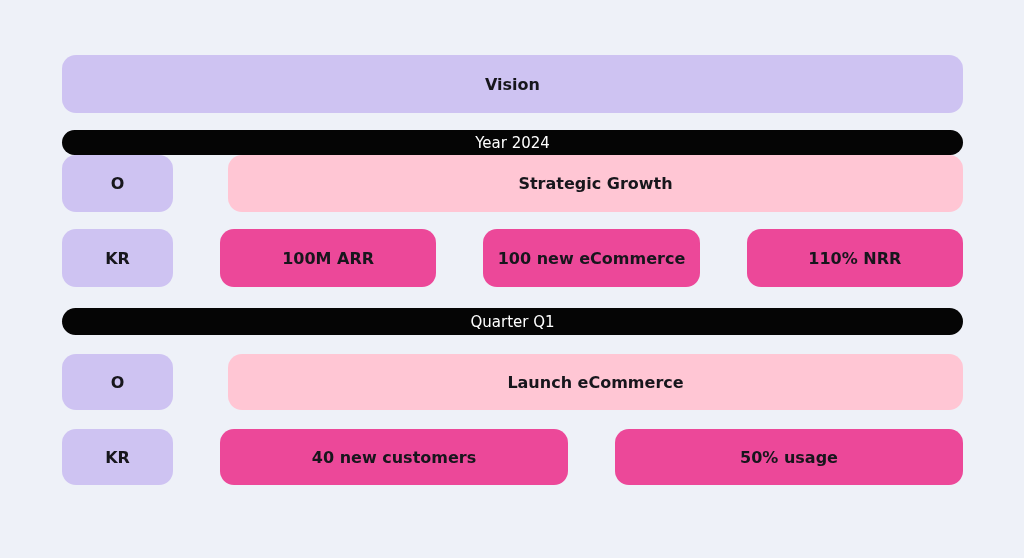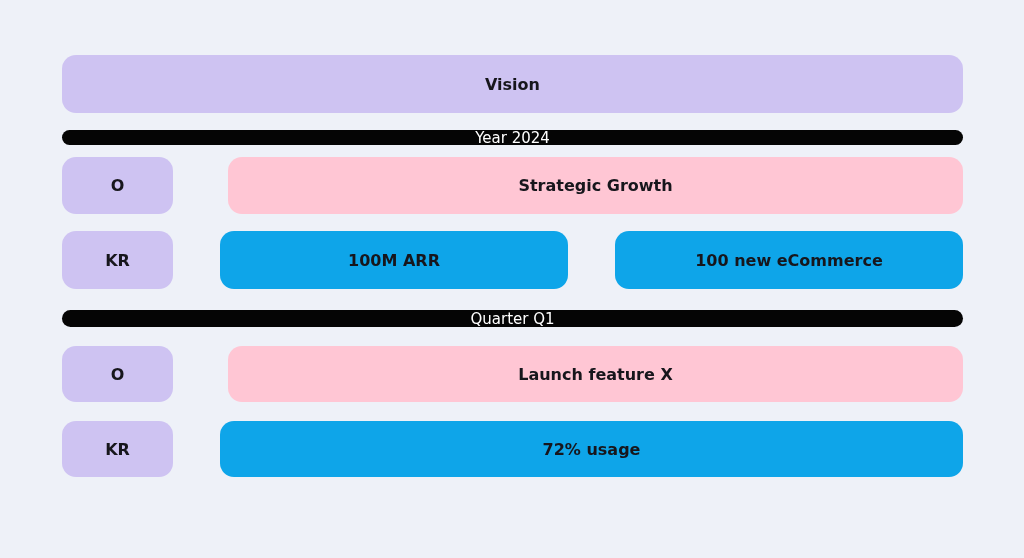--- a/index.html
+++ b/index.html
@@ -27,33 +27,33 @@
     background: #CEC3F2;
     display: flex;
     align-items: center;
     justify-content: center;
     font-size: 16px;
     font-weight: 600;
     margin-bottom: 17px;
     text-align: right;
   }
   .divider {
-    height: 15px;
+    height: 25px;
     border-radius: 15px;
     background: #050505;
     color: #FFFFFF;
     display: flex;
     align-items: center;
     justify-content: center;
     font-size: 15px;
     font-weight: 500;
-    margin-bottom: 12px;
+    margin-bottom: 0;
   }
   .divider.quarter {
-    height: 17px;
+    height: 27px;
     margin-bottom: 19px;
   }
   .row {
     display: flex;
     gap: 19px;
     height: 57px;
     margin-bottom: 17px;
   }
   .row.kr-year { height: 58px; margin-bottom: 21px; }
   .row.o-q    { height: 56px; margin-bottom: 19px; }
@@ -76,21 +76,21 @@
   .item {
     flex: 1;
     border-radius: 14px;
     display: flex;
     align-items: center;
     justify-content: center;
     font-size: 16px;
     font-weight: 600;
   }
   .item.pink { background: #FFC6D4; margin-left: 36px; }
-  .item.mint { background: #0ea5e9; margin-left: 28px; }
+  .item.mint { background: #ec4899; margin-left: 28px; }
 </style>
 </head>
 <body>
 
 <div class="canvas">
 
   <div class="banner">
     <span>Vision</span>
   </div>
 
@@ -103,34 +103,36 @@
     <div class="items">
       <div class="item pink">Strategic Growth</div>
     </div>
   </div>
 
   <div class="row kr-year">
     <div class="tag">KR</div>
     <div class="items">
       <div class="item mint">100M ARR</div>
       <div class="item mint">100 new eCommerce</div>
+      <div class="item mint">110% NRR</div>
     </div>
   </div>
 
   <div class="divider quarter">
     <span>Quarter Q1</span>
   </div>
 
   <div class="row o-q">
     <div class="tag">O</div>
     <div class="items">
-      <div class="item pink">Launch feature X</div>
+      <div class="item pink">Launch eCommerce</div>
     </div>
   </div>
 
   <div class="row kr-q">
     <div class="tag">KR</div>
     <div class="items">
-      <div class="item mint">72% usage</div>
+      <div class="item mint">40 new customers</div>
+      <div class="item mint">50% usage</div>
     </div>
   </div>
 
 </div>
 
 </body></html>

